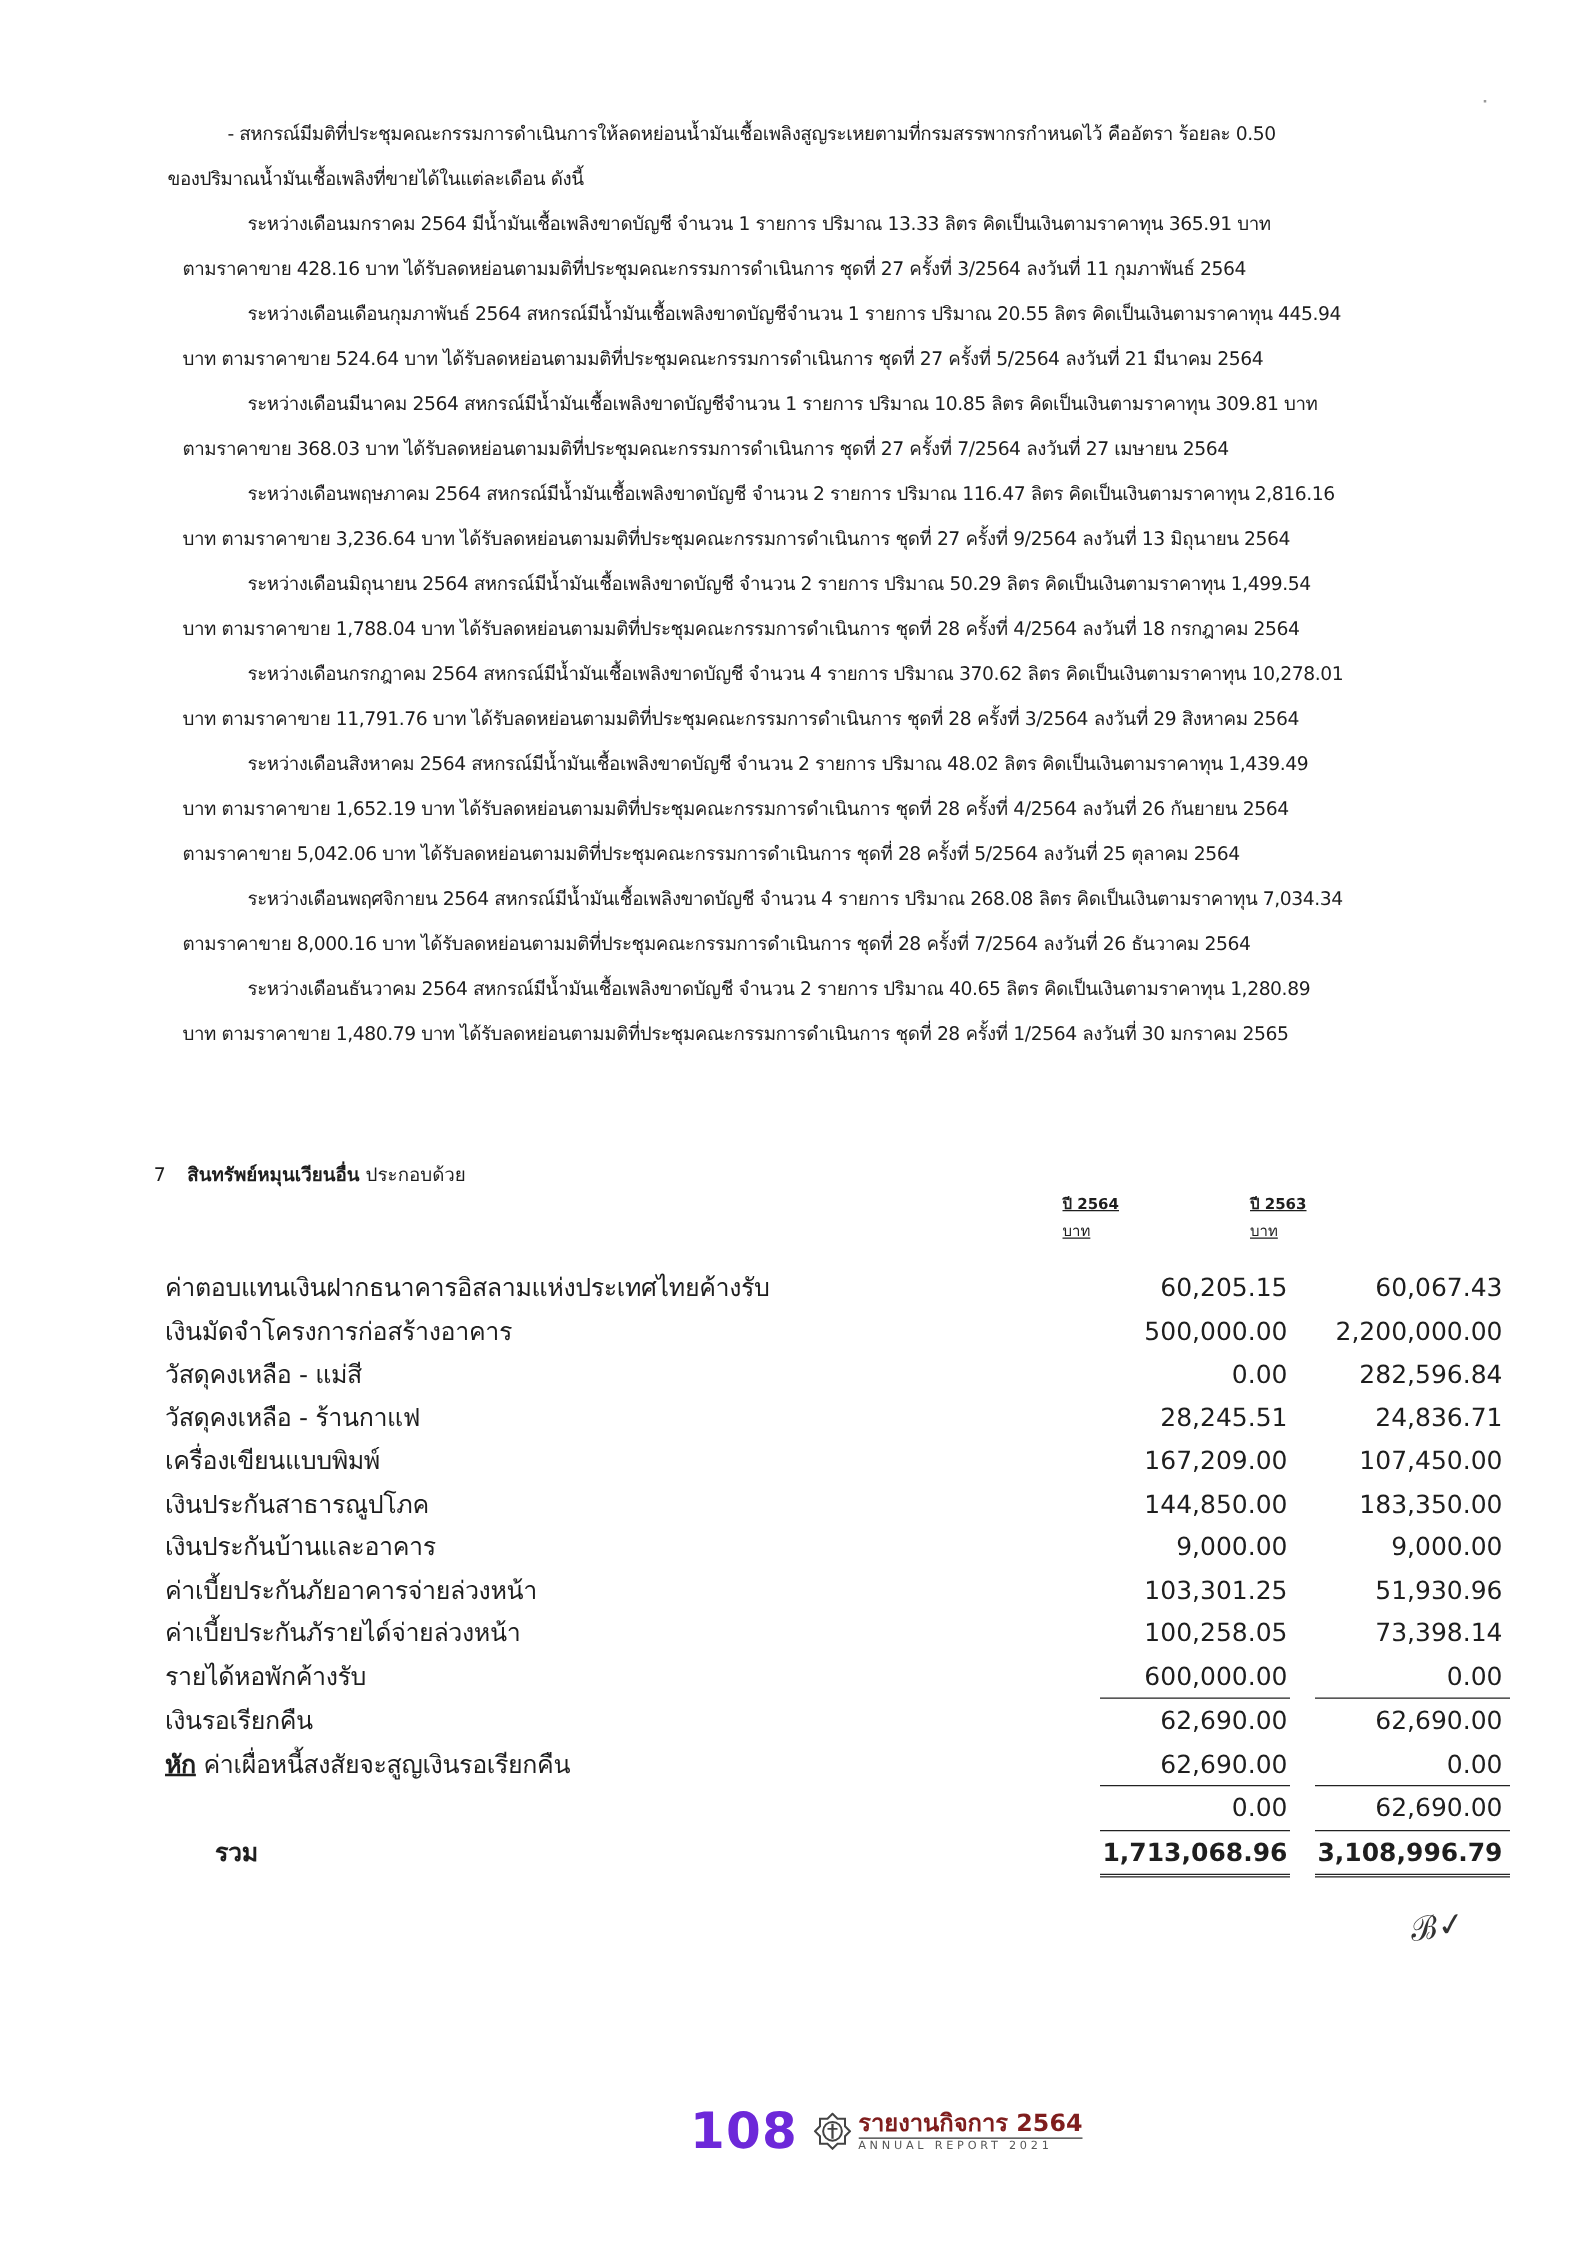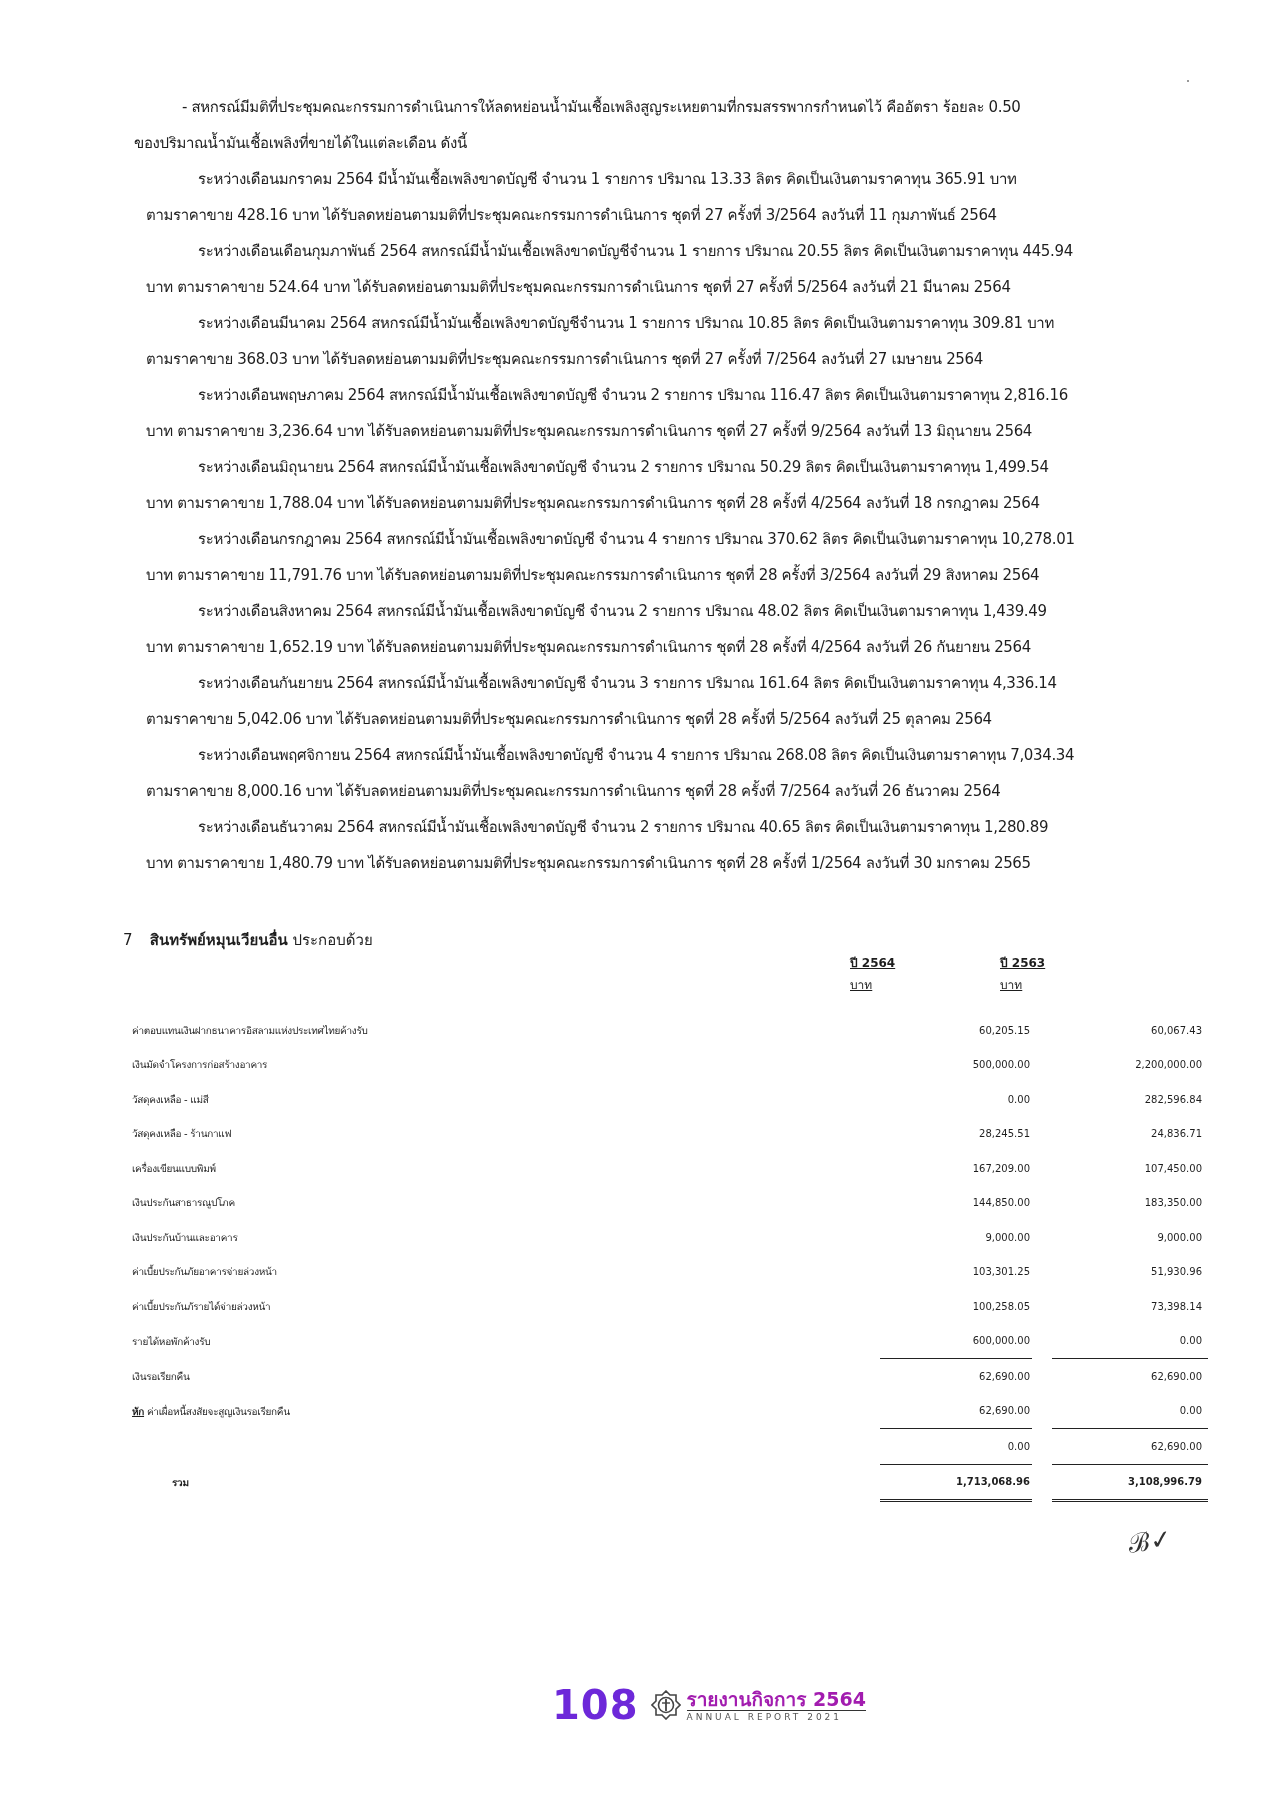--- a/index.html
+++ b/index.html
@@ -12,37 +12,37 @@
   .para .indent-sm { padding-left: 36px; }
   .section-head { position: absolute; left: 123px; top: 928px; font-size: 15px; white-space: nowrap; }
   .section-head .num { display: inline-block; width: 22px; }
   .section-head .title { font-weight: bold; margin-right: 0; }
   .col-head { position: absolute; top: 952px; width: 170px; text-align: left; font-size: 12px; line-height: 22px; }
   .col-head span { display: block; }
   .col-head .yr { text-decoration: underline; font-weight: bold; }
   .col-head .unit { text-decoration: underline; }
   .c1 { left: 850px; }
   .c2 { left: 1000px; }
-  table.fin { position: absolute; left: 132px; top: 1013px; border-collapse: collapse; font-size: 10px; }
+  table.fin { position: absolute; left: 132px; top: 1013px; border-collapse: collapse; font-size: 20px; }
   table.fin td { height: 34.5px; padding: 0; vertical-align: middle; }
   table.fin td.label { width: 708px; white-space: nowrap; letter-spacing: -0.3px; }
   table.fin td.v { width: 150px; text-align: right; padding-right: 2px; }
   table.fin td.gap { width: 20px; }
   table.fin td.v2 { width: 150px; text-align: right; padding-right: 6px; }
   td.ul { border-bottom: 1.5px solid #222; }
   td.dbl { border-bottom: 3px double #222; }
   tr.total td.label { padding-left: 40px; font-weight: bold; }
   tr.total td.v, tr.total td.v2 { font-weight: bold; }
   .less { text-decoration: underline; font-weight: bold; }
   .signature { position: absolute; left: 1128px; top: 1522px; font-size: 26px; color: #333; transform: rotate(-8deg); font-family: "DejaVu Serif", serif; }
   .footer { position: absolute; left: 552px; top: 1680px; height: 50px; display: flex; align-items: center; }
   .footer .pg { font-size: 40px; font-weight: bold; color: #6d28d9; font-family: "DejaVu Sans", sans-serif; letter-spacing: 1px; }
   .footer .logo { width: 30px; height: 30px; margin: 0 6px 0 12px; }
   .footer .brand { display: flex; flex-direction: column; }
-  .footer .brand .th { font-size: 19px; font-weight: bold; border-bottom: 1.5px solid #333; line-height: 22px; color: #a21caf; }
+  .footer .brand .th { font-size: 19px; font-weight: bold; border-bottom: 1.5px solid #333; line-height: 22px; color: #7f1d1d; }
   .footer .brand .en { font-size: 9px; letter-spacing: 3px; color: #555; line-height: 12px; }
   .dot { position: absolute; width: 2px; height: 2px; background: #999; }
 </style>
 </head>
 <body>
 
 <div class="page">
 
   <div class="para" style="top:89px;">
     <span class="line indent-sm">- สหกรณ์มีมติที่ประชุมคณะกรรมการดำเนินการให้ลดหย่อนน้ำมันเชื้อเพลิงสูญระเหยตามที่กรมสรรพากรกำหนดไว้ คืออัตรา ร้อยละ 0.50</span>
@@ -57,21 +57,20 @@
     <span class="line indent">ระหว่างเดือนมีนาคม 2564 สหกรณ์มีน้ำมันเชื้อเพลิงขาดบัญชีจำนวน 1 รายการ ปริมาณ 10.85 ลิตร คิดเป็นเงินตามราคาทุน 309.81 บาท</span>
     <span class="line">ตามราคาขาย 368.03 บาท ได้รับลดหย่อนตามมติที่ประชุมคณะกรรมการดำเนินการ ชุดที่ 27 ครั้งที่ 7/2564 ลงวันที่ 27 เมษายน 2564</span>
     <span class="line indent">ระหว่างเดือนพฤษภาคม 2564 สหกรณ์มีน้ำมันเชื้อเพลิงขาดบัญชี จำนวน 2 รายการ ปริมาณ 116.47 ลิตร คิดเป็นเงินตามราคาทุน 2,816.16</span>
     <span class="line">บาท ตามราคาขาย 3,236.64 บาท ได้รับลดหย่อนตามมติที่ประชุมคณะกรรมการดำเนินการ ชุดที่ 27 ครั้งที่ 9/2564 ลงวันที่ 13 มิถุนายน 2564</span>
     <span class="line indent">ระหว่างเดือนมิถุนายน 2564 สหกรณ์มีน้ำมันเชื้อเพลิงขาดบัญชี จำนวน 2 รายการ ปริมาณ 50.29 ลิตร คิดเป็นเงินตามราคาทุน 1,499.54</span>
     <span class="line">บาท ตามราคาขาย 1,788.04 บาท ได้รับลดหย่อนตามมติที่ประชุมคณะกรรมการดำเนินการ ชุดที่ 28 ครั้งที่ 4/2564 ลงวันที่ 18 กรกฎาคม 2564</span>
     <span class="line indent">ระหว่างเดือนกรกฎาคม 2564 สหกรณ์มีน้ำมันเชื้อเพลิงขาดบัญชี จำนวน 4 รายการ ปริมาณ 370.62 ลิตร คิดเป็นเงินตามราคาทุน 10,278.01</span>
     <span class="line">บาท ตามราคาขาย 11,791.76 บาท ได้รับลดหย่อนตามมติที่ประชุมคณะกรรมการดำเนินการ ชุดที่ 28 ครั้งที่ 3/2564 ลงวันที่ 29 สิงหาคม 2564</span>
     <span class="line indent">ระหว่างเดือนสิงหาคม 2564 สหกรณ์มีน้ำมันเชื้อเพลิงขาดบัญชี จำนวน 2 รายการ ปริมาณ 48.02 ลิตร คิดเป็นเงินตามราคาทุน 1,439.49</span>
     <span class="line">บาท ตามราคาขาย 1,652.19 บาท ได้รับลดหย่อนตามมติที่ประชุมคณะกรรมการดำเนินการ ชุดที่ 28 ครั้งที่ 4/2564 ลงวันที่ 26 กันยายน 2564</span>
-    <span class="line indent">ระหว่างเดือนกันยายน 2564 สหกรณ์มีน้ำมันเชื้อเพลิงขาดบัญชี จำนวน 3 รายการ ปริมาณ 161.64 ลิตร คิดเป็นเงินตามราคาทุน 4,336.14</span>
     <span class="line">ตามราคาขาย 5,042.06 บาท ได้รับลดหย่อนตามมติที่ประชุมคณะกรรมการดำเนินการ ชุดที่ 28 ครั้งที่ 5/2564 ลงวันที่ 25 ตุลาคม 2564</span>
     <span class="line indent">ระหว่างเดือนพฤศจิกายน 2564 สหกรณ์มีน้ำมันเชื้อเพลิงขาดบัญชี จำนวน 4 รายการ ปริมาณ 268.08 ลิตร คิดเป็นเงินตามราคาทุน 7,034.34</span>
     <span class="line">ตามราคาขาย 8,000.16 บาท ได้รับลดหย่อนตามมติที่ประชุมคณะกรรมการดำเนินการ ชุดที่ 28 ครั้งที่ 7/2564 ลงวันที่ 26 ธันวาคม 2564</span>
     <span class="line indent">ระหว่างเดือนธันวาคม 2564 สหกรณ์มีน้ำมันเชื้อเพลิงขาดบัญชี จำนวน 2 รายการ ปริมาณ 40.65 ลิตร คิดเป็นเงินตามราคาทุน 1,280.89</span>
     <span class="line">บาท ตามราคาขาย 1,480.79 บาท ได้รับลดหย่อนตามมติที่ประชุมคณะกรรมการดำเนินการ ชุดที่ 28 ครั้งที่ 1/2564 ลงวันที่ 30 มกราคม 2565</span>
   </div>
 
   <div class="section-head">
     <span class="num">7</span>
     <span class="title">สินทรัพย์หมุนเวียนอื่น</span>

